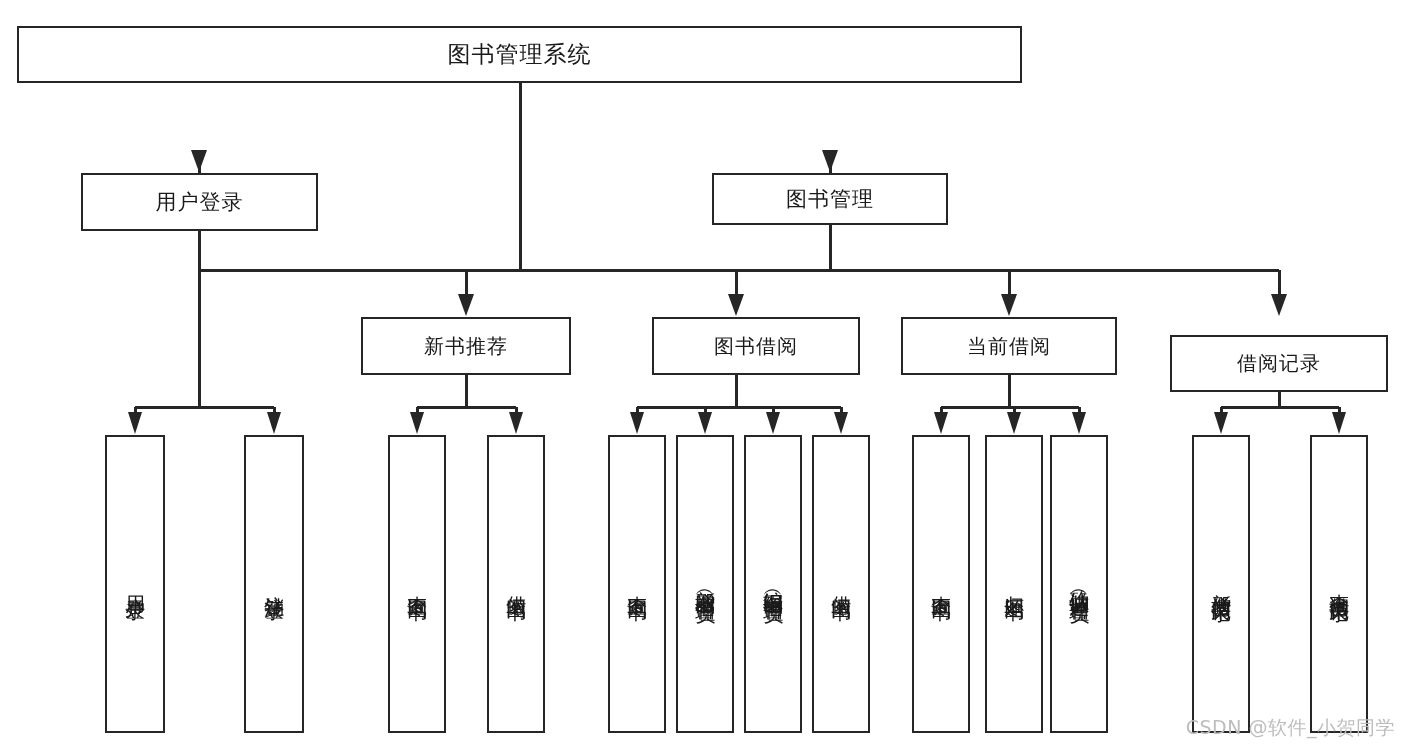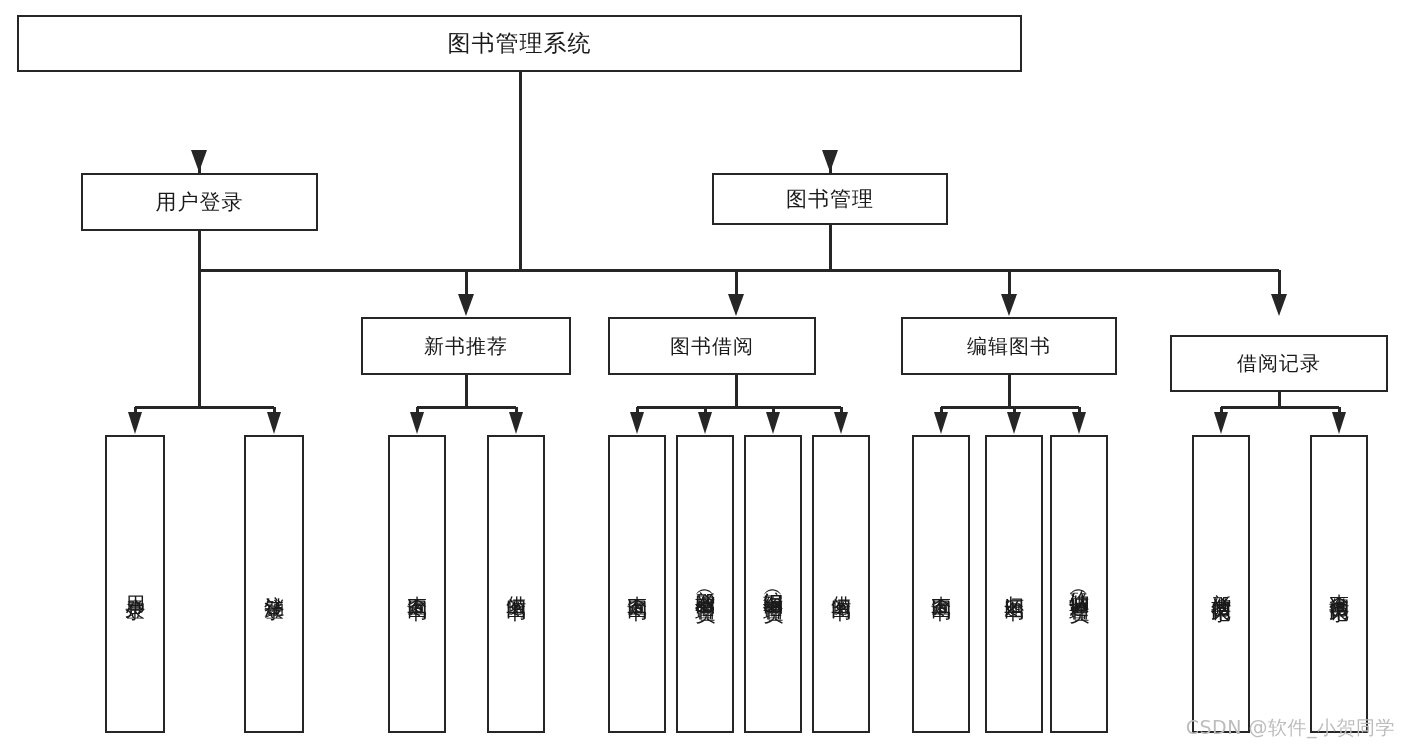--- a/index.html
+++ b/index.html
@@ -152,42 +152,42 @@
       <polygon points="766,412 780,412 773,434"></polygon>
       <polygon points="834,412 848,412 841,434"></polygon>
       <polygon points="934,412 948,412 941,434"></polygon>
       <polygon points="1007,412 1021,412 1014,434"></polygon>
       <polygon points="1072,412 1086,412 1079,434"></polygon>
       <polygon points="1214,412 1228,412 1221,434"></polygon>
       <polygon points="1332,412 1346,412 1339,434"></polygon>
     </g>
   </svg>
 
-  <div class="node node-root" style="left:17px; top:15px; width:1005px; height:57px;">
+  <div class="node node-root" style="left:17px; top:26px; width:1005px; height:57px;">
     <span>图书管理系统</span>
   </div>
 
   <div class="node node-l2" style="left:81px; top:173px; width:237px; height:58px;">
     <span>用户登录</span>
   </div>
 
   <div class="node node-l2" style="left:712px; top:173px; width:236px; height:52px;">
     <span>图书管理</span>
   </div>
 
   <div class="node node-l3" style="left:361px; top:317px; width:210px; height:58px;">
     <span>新书推荐</span>
   </div>
 
-  <div class="node node-l3" style="left:608px; top:317px; width:208px; height:58px;">
+  <div class="node node-l3" style="left:652px; top:317px; width:208px; height:58px;">
     <span>图书借阅</span>
   </div>
 
   <div class="node node-l3" style="left:901px; top:317px; width:216px; height:58px;">
-    <span>编辑图书</span>
+    <span>当前借阅</span>
   </div>
 
   <div class="node node-l3" style="left:1170px; top:335px; width:218px; height:57px;">
     <span>借阅记录</span>
   </div>
 
   <div class="node node-leaf" style="left: 105px; top: 435px; width: 60px; height: 298px; align-items: center; padding-top: 0px;">
     <span class="vtext">用户登录</span>
   </div>
 

